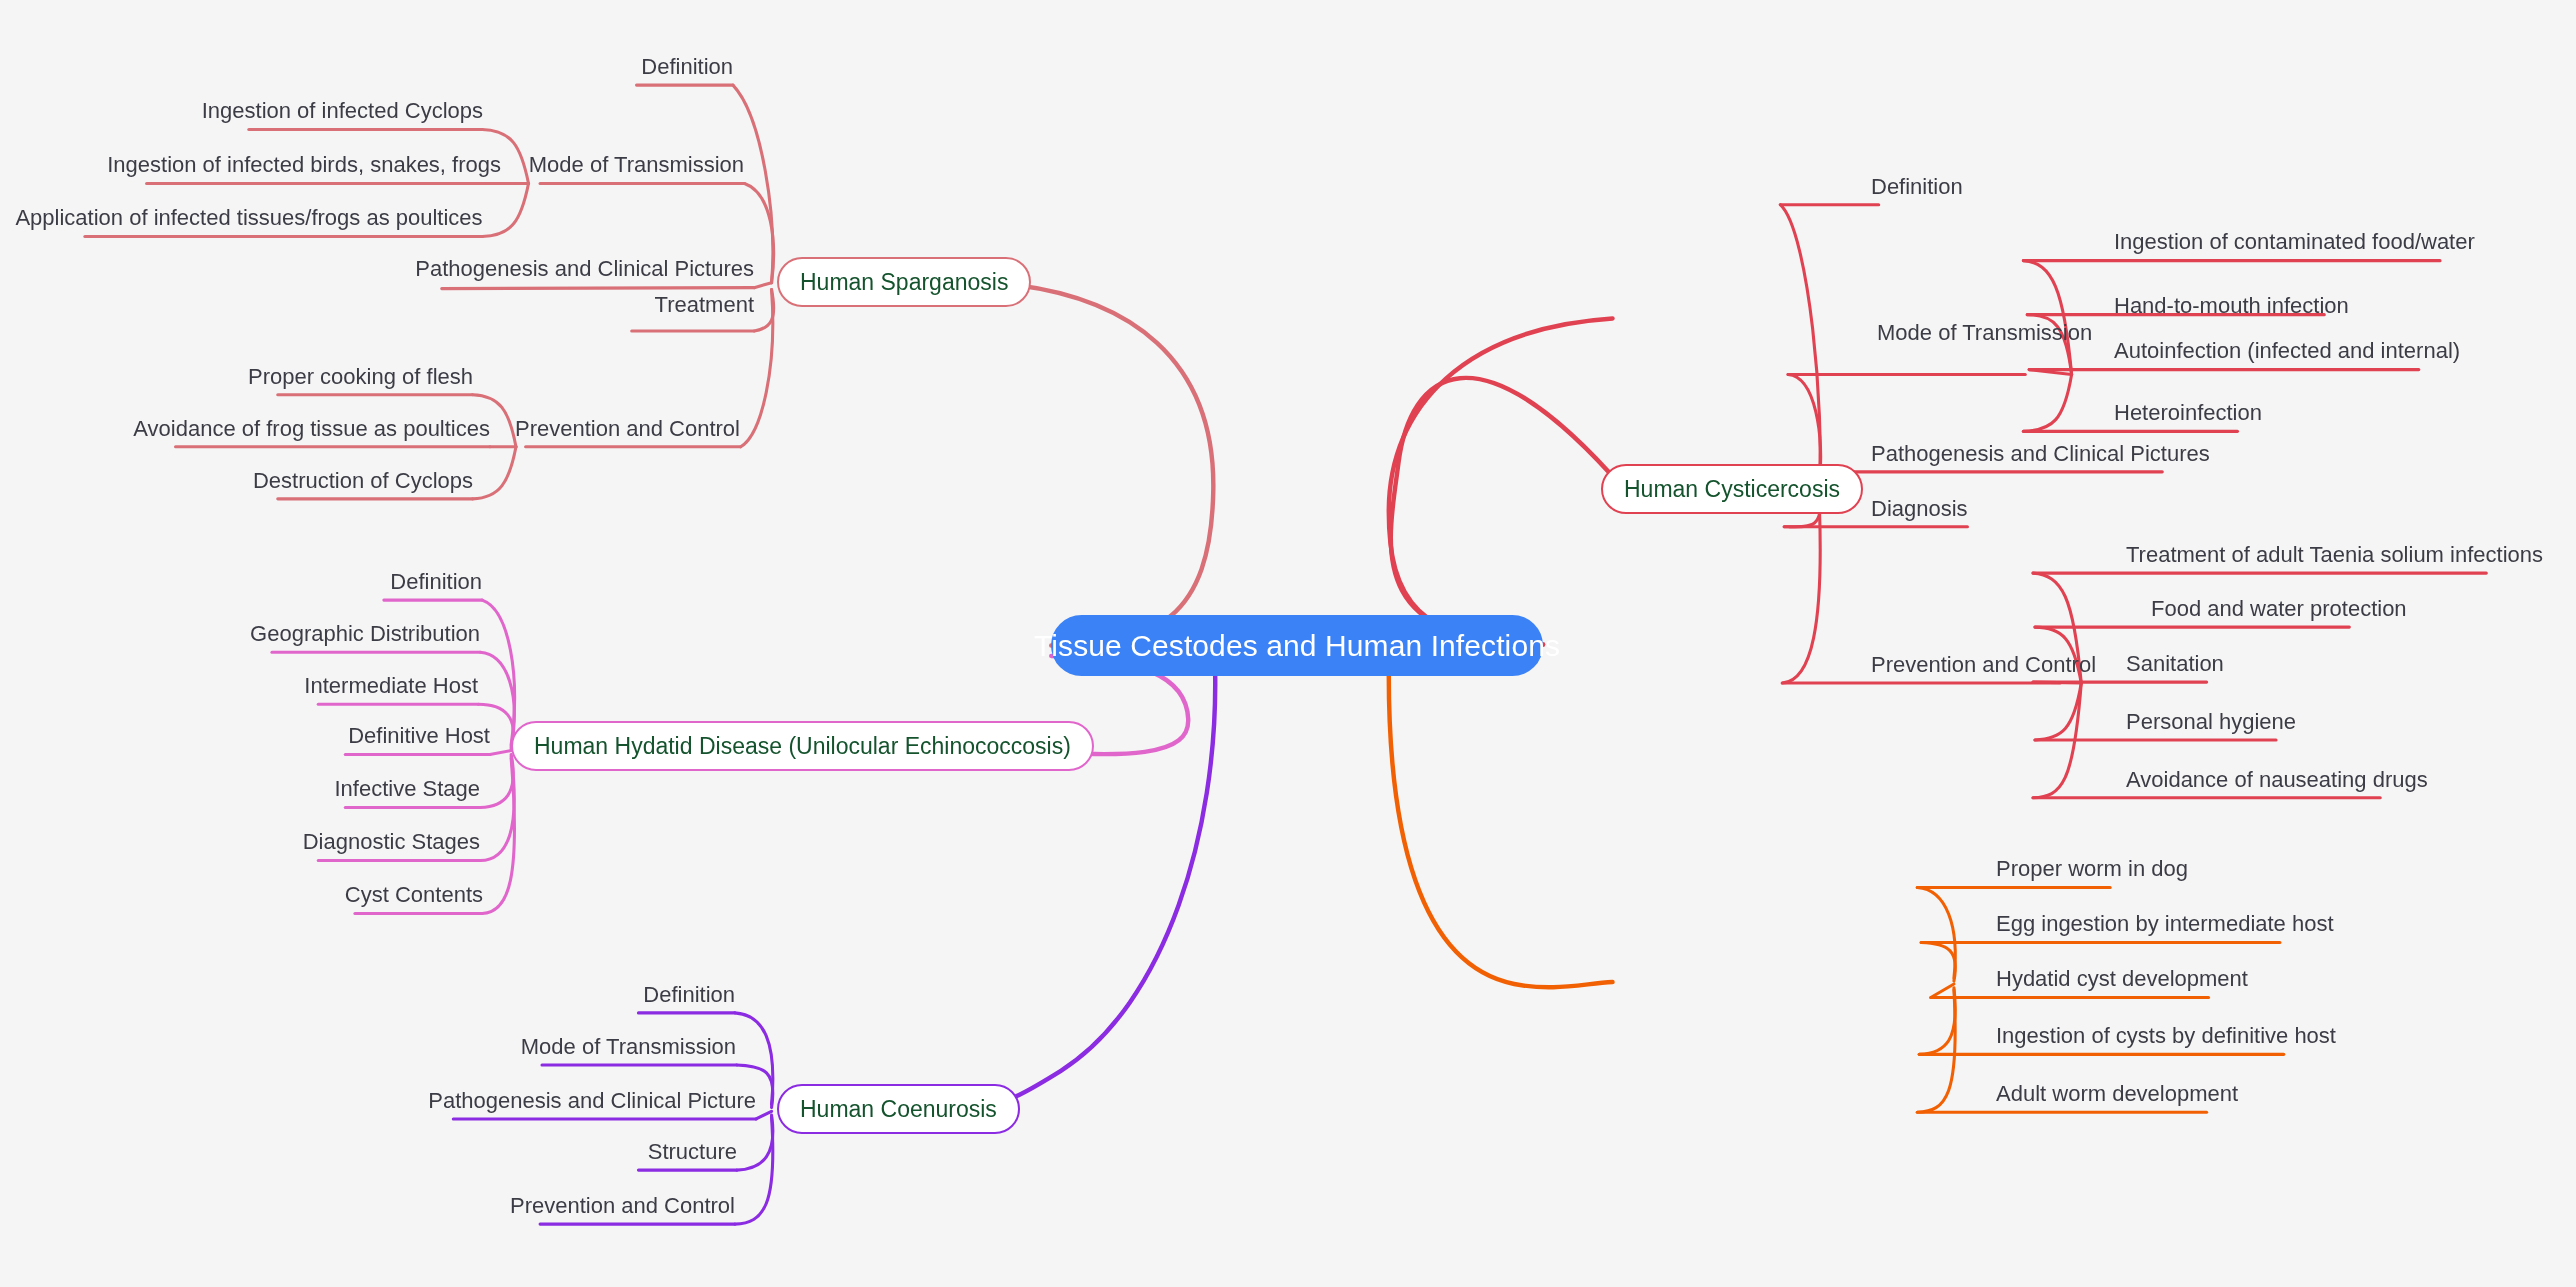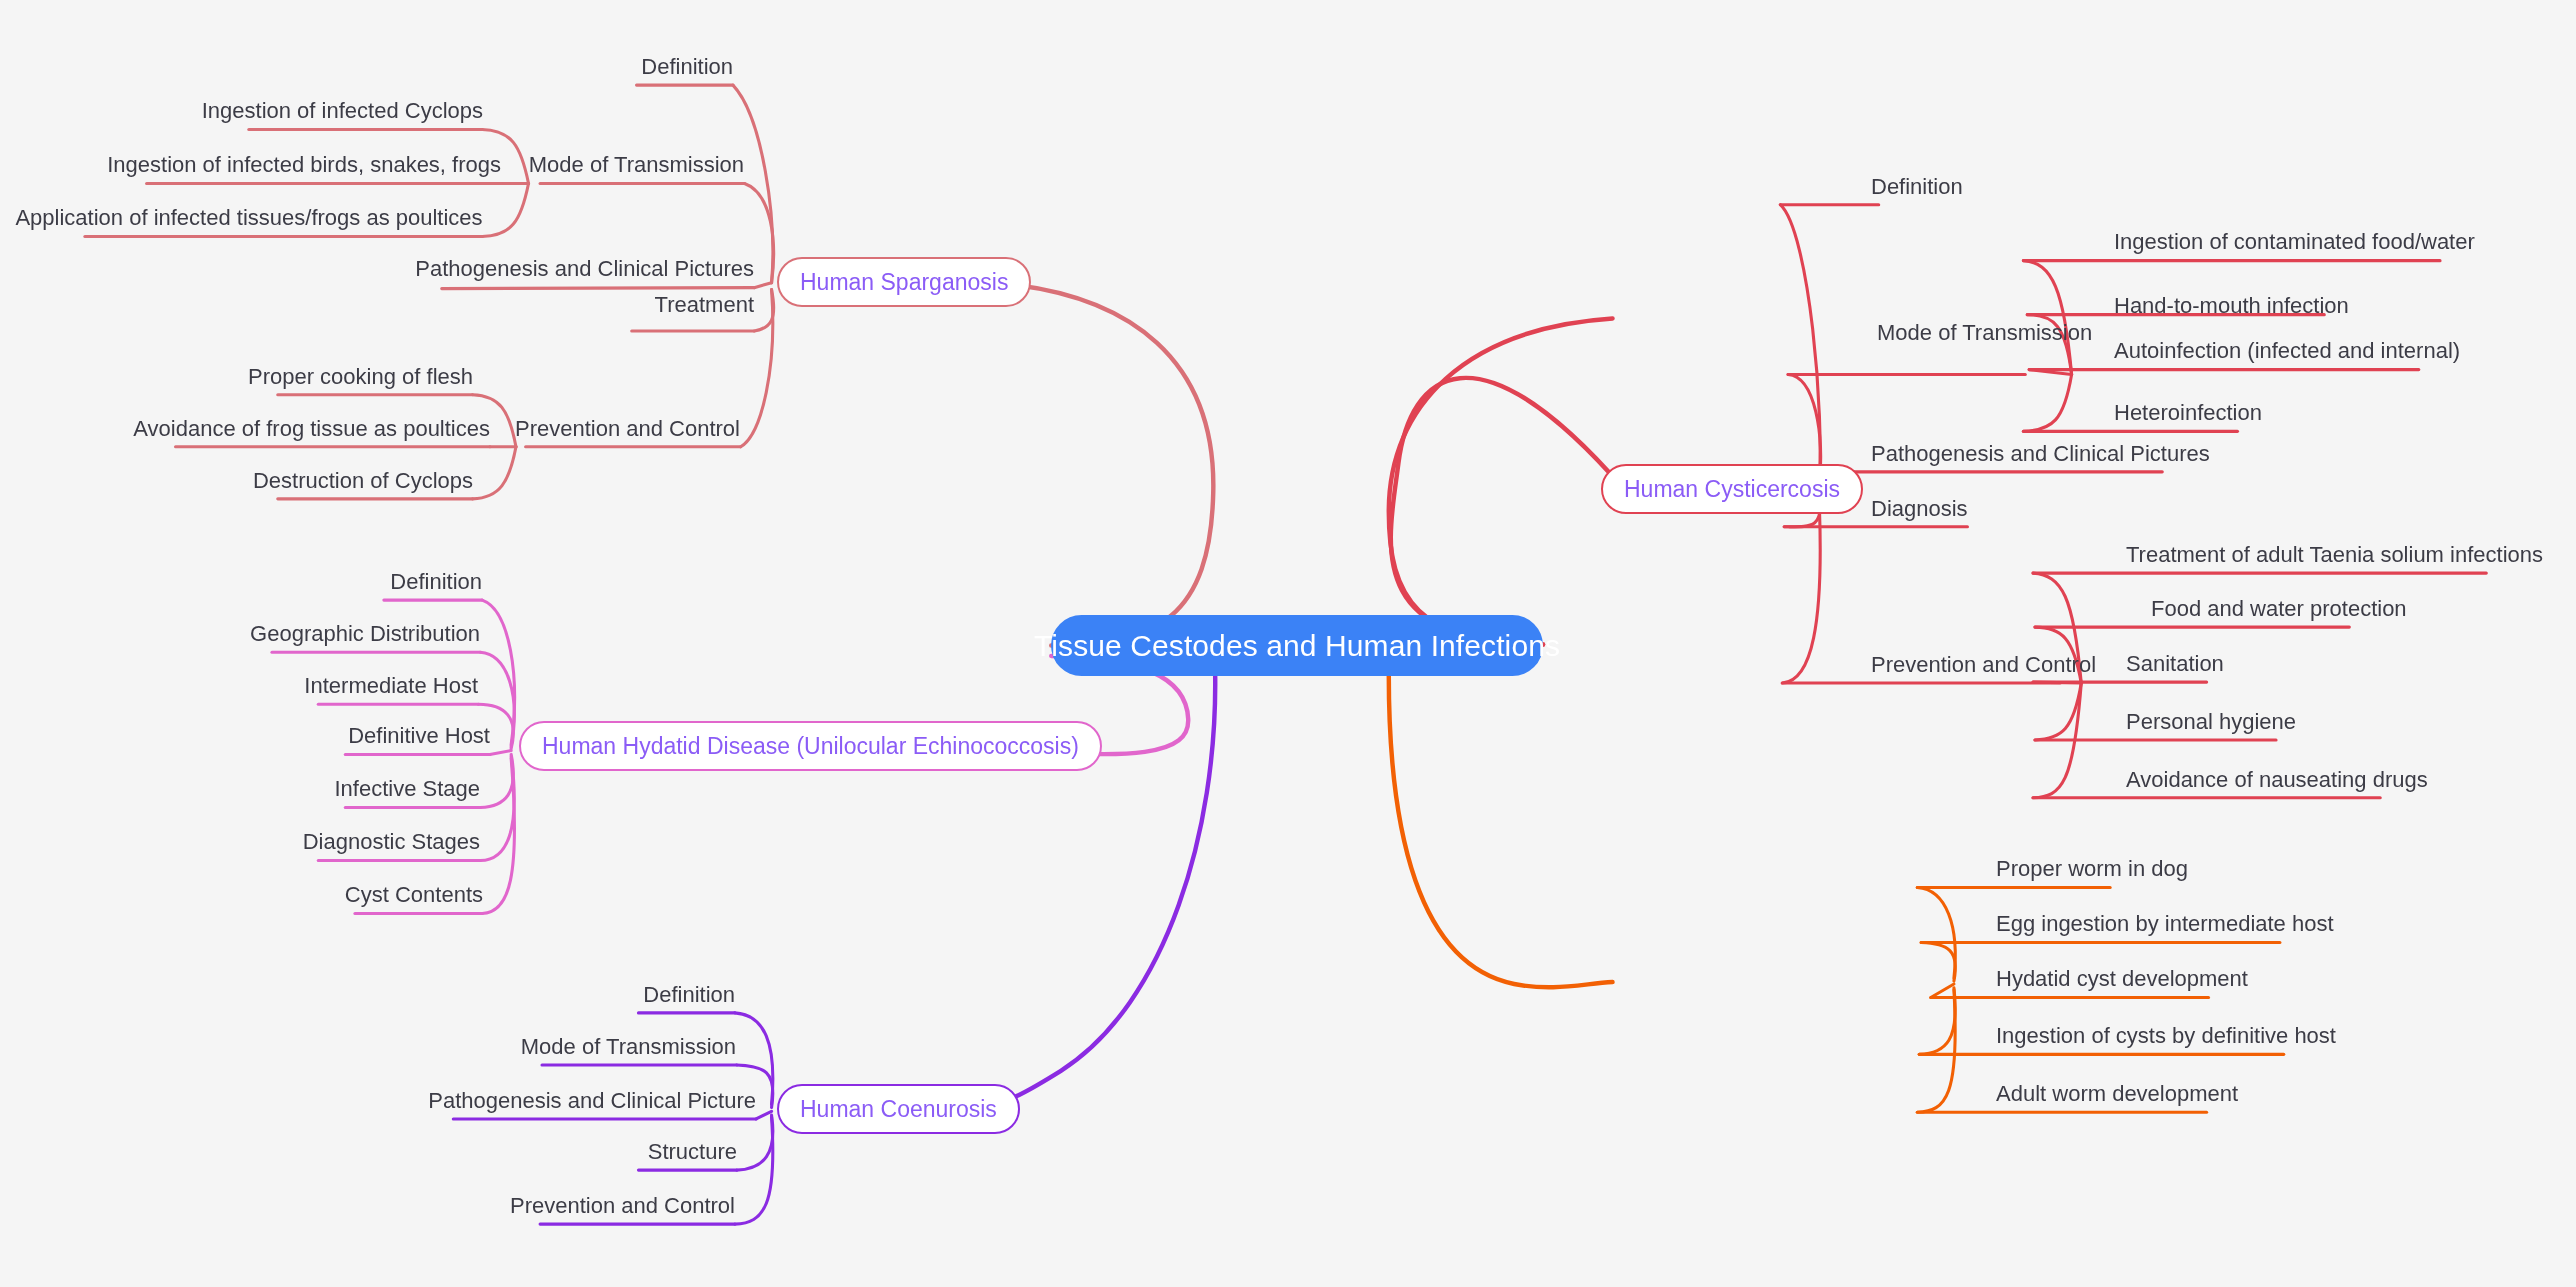--- a/index.html
+++ b/index.html
@@ -52,24 +52,24 @@
     align-items: center;
     justify-content: center;
     background: #ffffff;
     border-radius: 25px;
     border: 2.9px solid #888;
     font-size: 23px;
     padding: 16px 21px;
     height: 50px;
     white-space: nowrap;
     box-sizing: border-box;
-    color: #8b5cf6;
+    color: #14532d;
   }
   .branch-node.c-salmon  { border-color: #d97077; }
-  .branch-node.c-pink    { border-color: #e166cc; margin-left: 8px; }
+  .branch-node.c-pink    { border-color: #e166cc; }
   .branch-node.c-purple  { border-color: #8b2be2; }
   .branch-node.c-red     { border-color: #e04252; }
   .branch-node.c-orange  { border-color: #f26004; }
 
   
   .leaf {
     position: absolute;
     font-size: 22px;
     line-height: 1;
     white-space: nowrap;

